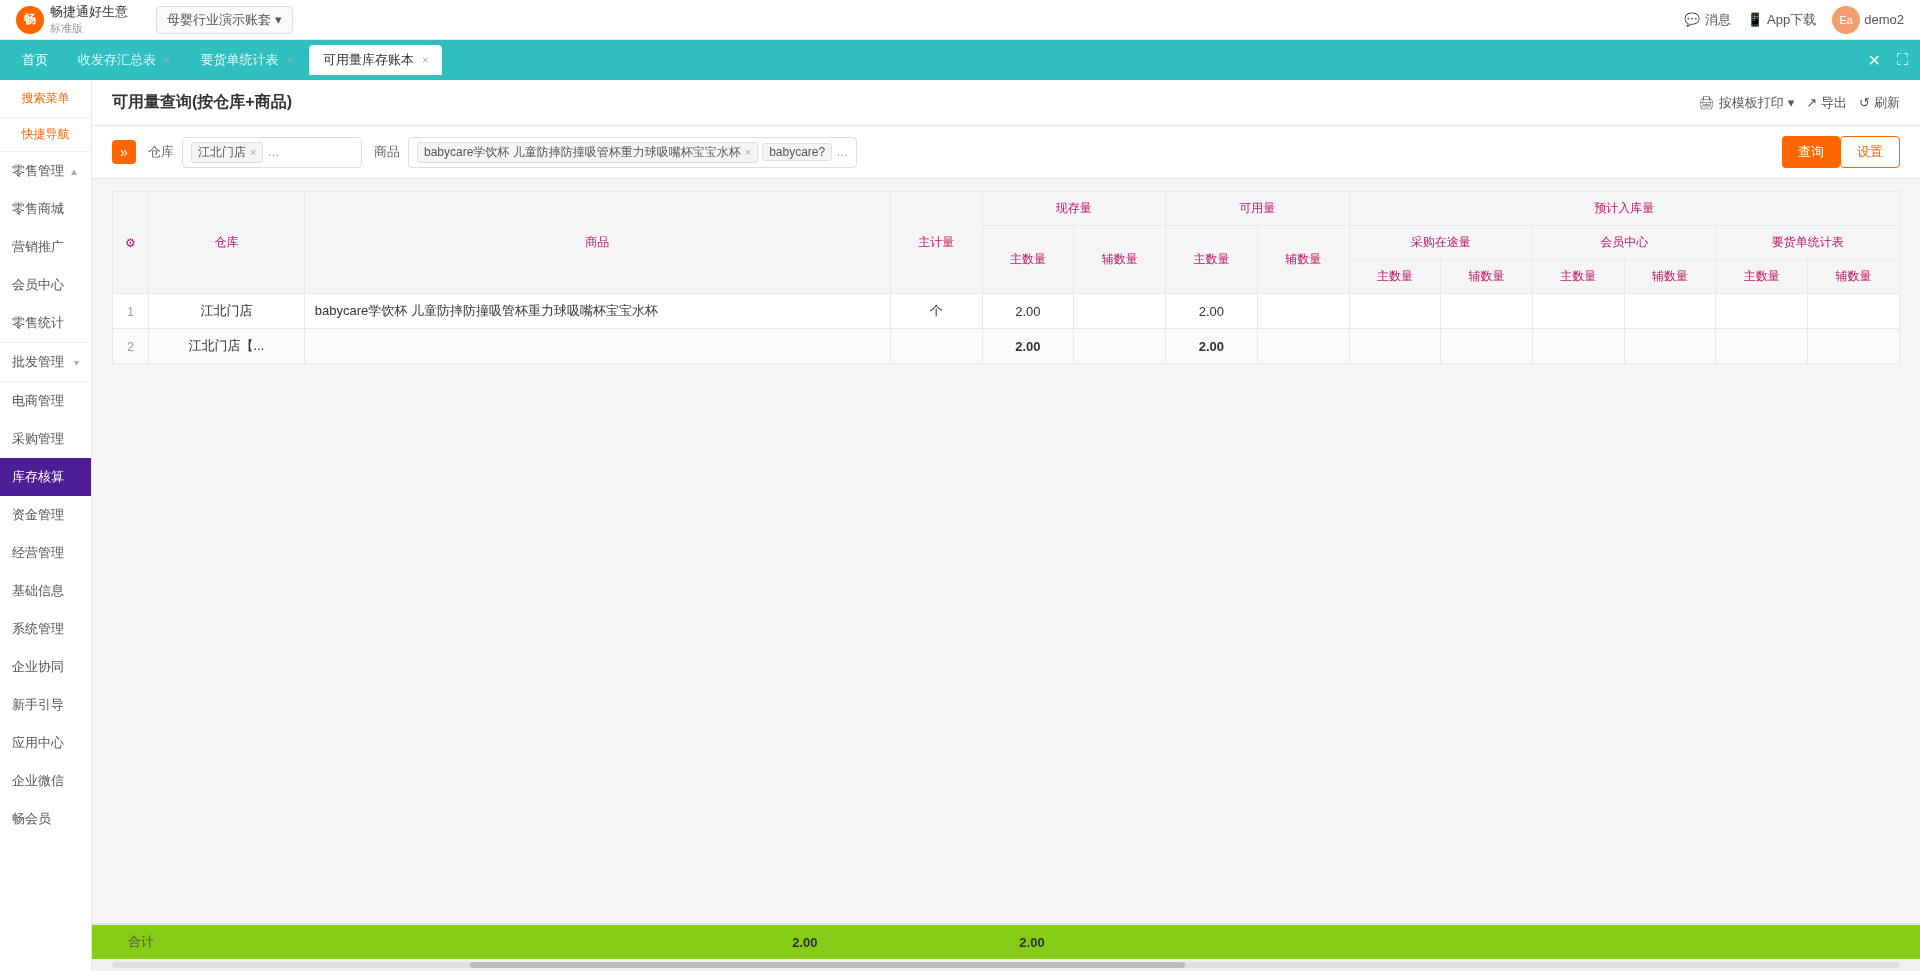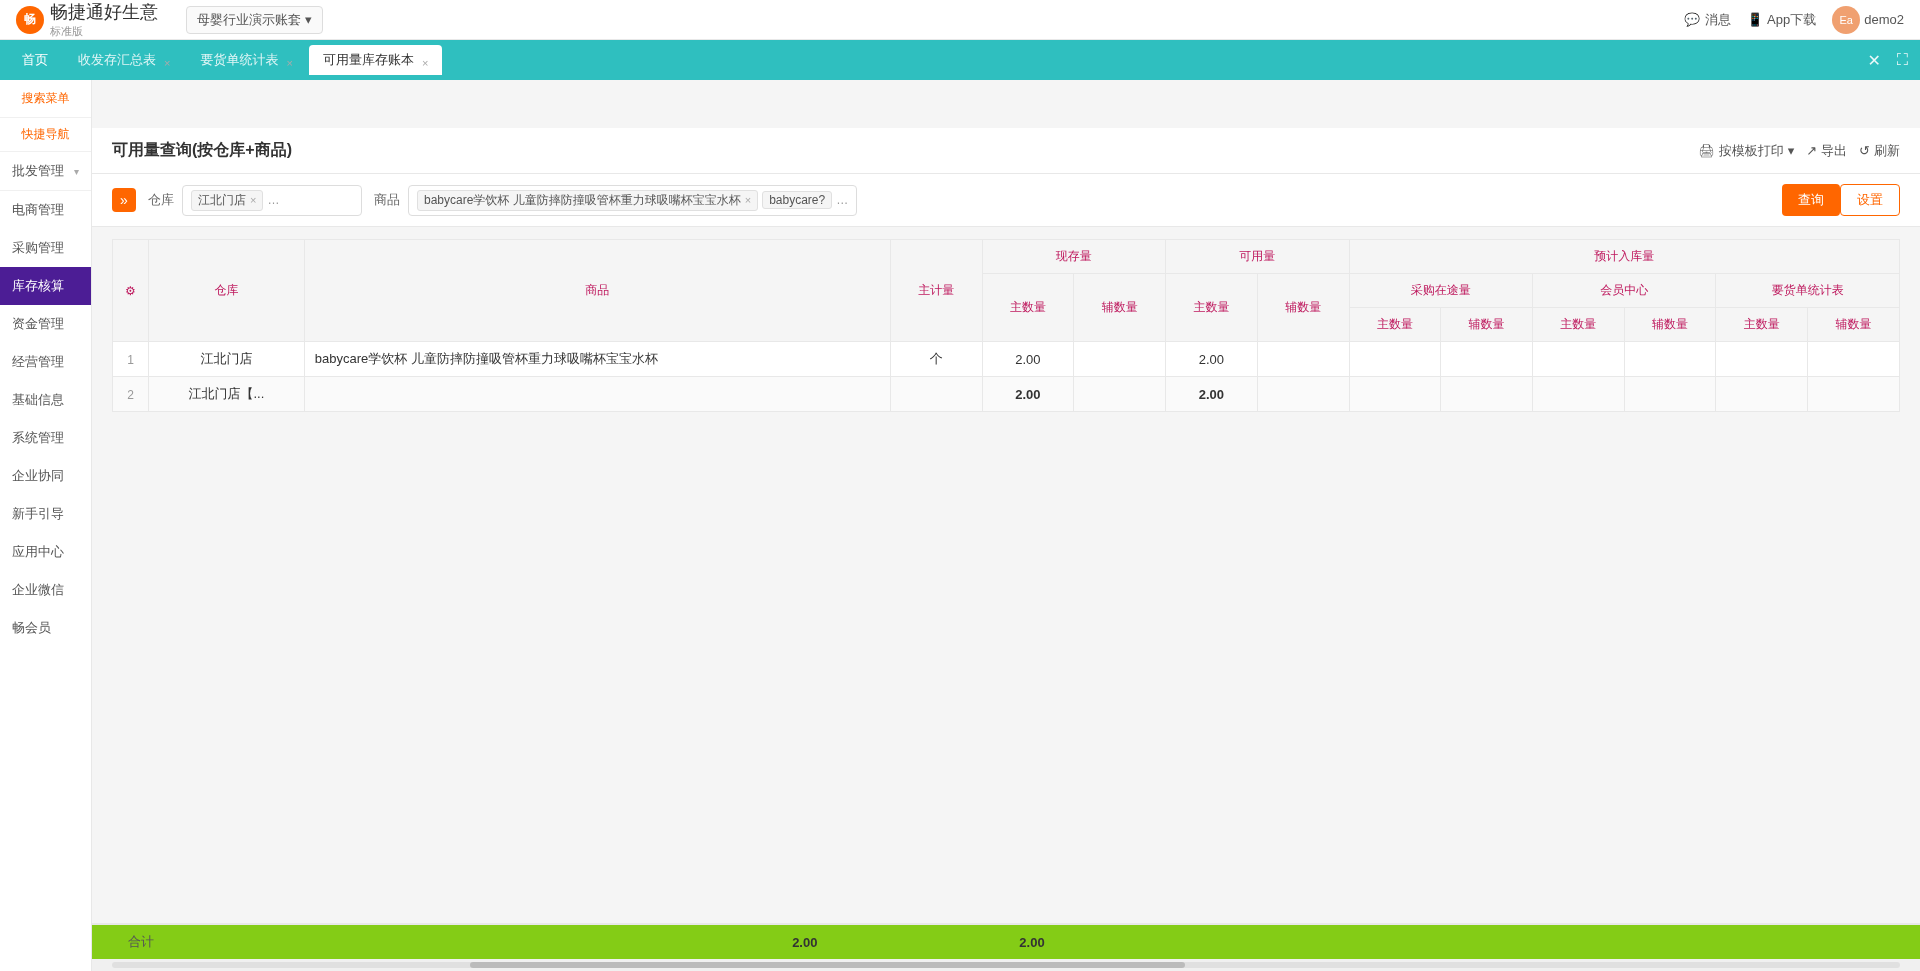--- a/index.html
+++ b/index.html
@@ -3,50 +3,50 @@
   <meta charset="utf-8">
   <style>
     * { box-sizing: border-box; margin: 0; padding: 0; }
     body { font-family: 'Microsoft YaHei', Arial, sans-serif; font-size: 13px; background: #f5f5f5; color: #333; display: flex; flex-direction: column; height: 971px; overflow: hidden; }
 
     
     .top-bar { height: 40px; background: #fff; display: flex; align-items: center; justify-content: space-between; padding: 0 16px; border-bottom: 1px solid #e8e8e8; flex-shrink: 0; }
     .top-bar-left { display: flex; align-items: center; gap: 8px; }
     .logo-area { display: flex; align-items: center; gap: 6px; }
     .logo-icon { width: 28px; height: 28px; background: #ff6600; border-radius: 50%; display: flex; align-items: center; justify-content: center; color: #fff; font-size: 12px; font-weight: bold; }
-    .logo-text { font-size: 18px; color: #333; }
+    .logo-text { font-size: 13px; color: #333; }
     .label-tag { font-size: 11px; color: #999; }
     .org-selector { display: flex; align-items: center; gap: 4px; padding: 4px 10px; border: 1px solid #ddd; border-radius: 4px; background: #fafafa; cursor: pointer; font-size: 13px; color: #555; margin-left: 20px; }
     .top-bar-right { display: flex; align-items: center; gap: 16px; }
     .top-right-item { display: flex; align-items: center; gap: 4px; font-size: 13px; color: #555; cursor: pointer; }
     .avatar { width: 28px; height: 28px; border-radius: 50%; background: #f0a070; display: flex; align-items: center; justify-content: center; color: #fff; font-size: 11px; }
 
     
     .tab-bar { height: 40px; background: #2fbfbf; display: flex; align-items: center; padding: 0 8px; gap: 2px; flex-shrink: 0; position: relative; }
-    .tab { display: flex; align-items: flex-end; gap: 6px; padding: 6px 14px; border-radius: 4px 4px 0 0; font-size: 13px; cursor: pointer; color: rgba(255,255,255,0.85); background: transparent; }
+    .tab { display: flex; align-items: center; gap: 6px; padding: 6px 14px; border-radius: 4px 4px 0 0; font-size: 13px; cursor: pointer; color: rgba(255,255,255,0.85); background: transparent; }
     .tab.active { background: #fff; color: #333; }
     .tab-close { font-size: 11px; color: #aaa; cursor: pointer; margin-left: 2px; }
     .home-tab { color: #fff; padding: 6px 14px; cursor: pointer; font-size: 13px; }
     .tab-bar-right { margin-left: auto; display: flex; align-items: center; gap: 8px; }
     .tab-action-btn { color: rgba(255,255,255,0.9); background: none; border: none; font-size: 16px; cursor: pointer; padding: 4px; }
 
     
     .main-layout { display: flex; flex: 1; overflow: hidden; }
 
     
     .sidebar { width: 92px; background: #fff; border-right: 1px solid #e8e8e8; display: flex; flex-direction: column; overflow-y: auto; flex-shrink: 0; }
     .sidebar-search { padding: 10px 8px; font-size: 12px; color: #ff6600; cursor: pointer; border-bottom: 1px solid #f0f0f0; text-align: center; }
     .sidebar-nav { padding: 8px 0; font-size: 12px; color: #ff6600; cursor: pointer; border-bottom: 1px solid #f0f0f0; text-align: center; }
     .sidebar-section { border-bottom: 1px solid #f0f0f0; }
     .sidebar-item { display: flex; align-items: center; justify-content: space-between; padding: 10px 12px; font-size: 13px; color: #555; cursor: pointer; }
     .sidebar-item.active { background: #4c1d95; color: #fff; }
     .sidebar-item .arrow { font-size: 10px; color: #aaa; }
 
     
-    .content { flex: 1; display: flex; flex-direction: column; overflow: hidden; background: #f5f5f5; margin-top: 48px; }
+    .content { flex: 1; display: flex; flex-direction: column; overflow: hidden; background: #f5f5f5; }
 
     
     .page-header { background: #fff; padding: 12px 20px; display: flex; align-items: center; justify-content: space-between; border-bottom: 1px solid #e8e8e8; flex-shrink: 0; }
     .page-title { font-size: 16px; font-weight: 600; color: #333; }
     .header-actions { display: flex; align-items: center; gap: 12px; }
     .header-action-btn { display: flex; align-items: center; gap: 4px; font-size: 13px; color: #555; cursor: pointer; }
 
     
     .filter-area { background: #fff; padding: 10px 20px; display: flex; align-items: center; gap: 12px; border-bottom: 1px solid #e8e8e8; flex-shrink: 0; }
     .expand-btn { width: 24px; height: 24px; background: #ff6600; color: #fff; border: none; border-radius: 4px; cursor: pointer; font-size: 14px; display: flex; align-items: center; justify-content: center; }
@@ -137,20 +137,38 @@
 
   <div class="sidebar">
     <div class="sidebar-search">
       <span>搜索菜单</span>
     </div>
     <div class="sidebar-nav">
       <span>快捷导航</span>
     </div>
     <div class="sidebar-section">
       <div class="sidebar-item">
+        <span>零售管理</span>
+        <span class="arrow">▲</span>
+      </div>
+      <div class="sidebar-item">
+        <span>零售商城</span>
+      </div>
+      <div class="sidebar-item">
+        <span>营销推广</span>
+      </div>
+      <div class="sidebar-item">
+        <span>会员中心</span>
+      </div>
+      <div class="sidebar-item">
+        <span>零售统计</span>
+      </div>
+    </div>
+    <div class="sidebar-section">
+      <div class="sidebar-item">
         <span>批发管理</span>
         <span class="arrow">▾</span>
       </div>
     </div>
     <div class="sidebar-item">
       <span>电商管理</span>
     </div>
     <div class="sidebar-item">
       <span>采购管理</span>
     </div>

